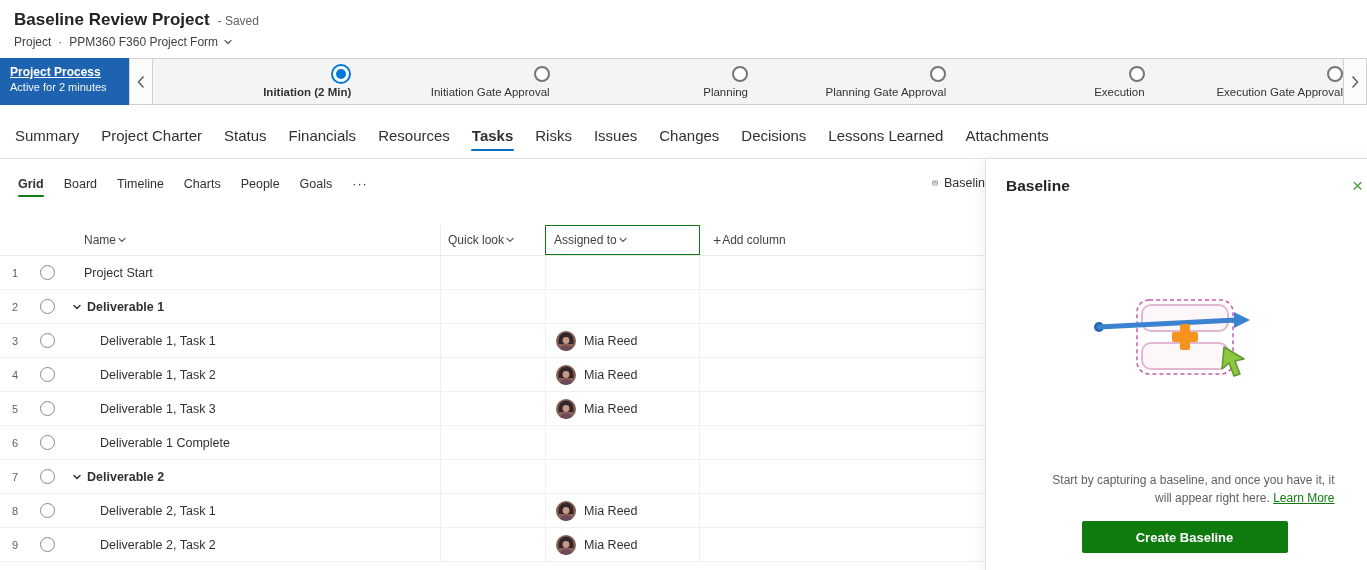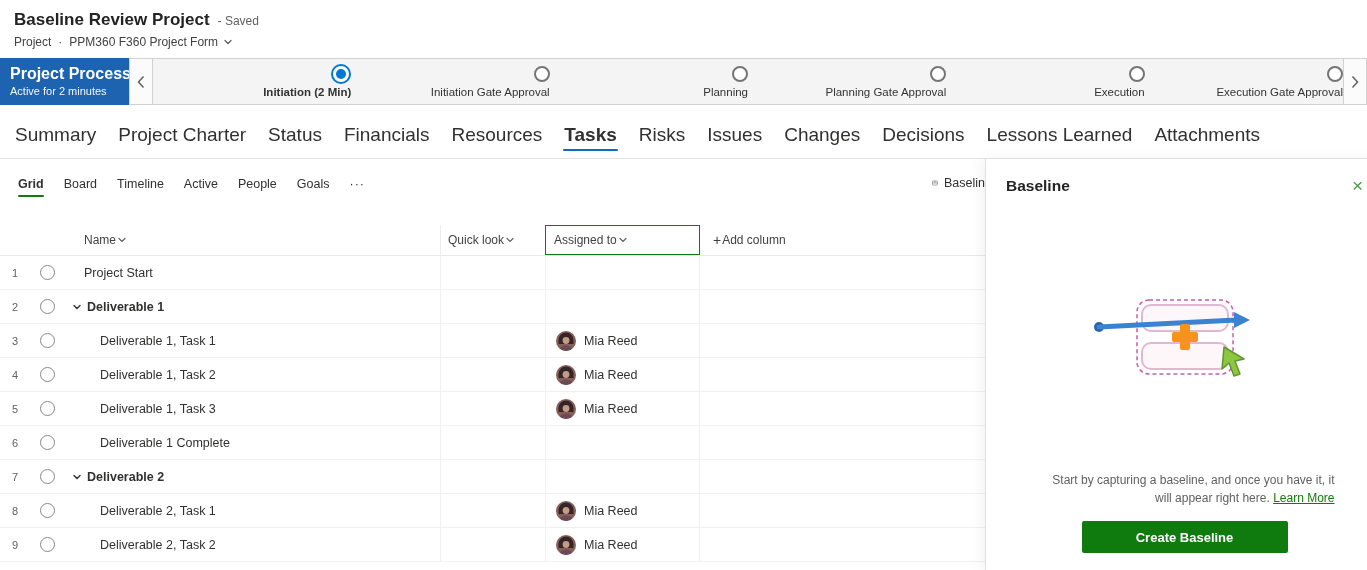--- a/index.html
+++ b/index.html
@@ -18,35 +18,35 @@
   .title-row { display: flex; align-items: baseline; gap: 8px; }
   .page-title { font-size: 17px; font-weight: 700; color: #242424; }
   .saved { font-size: 12px; color: #616161; }
   .breadcrumb { margin-top: 5px; display: flex; align-items: center; gap: 7px; font-size: 12px; color: #424242; }
   .bform { display: flex; align-items: center; gap: 5px; cursor: pointer; }
   .chev { color: #616161; flex: 0 0 auto; }
 
   
   .stepper { position: absolute; top: 58px; left: 0; right: 0; height: 47px; display: flex; }
   .process-box { width: 129px; background: #1d63b0; color: #fff; padding: 7px 10px; flex: 0 0 auto; }
-  .process-name { font-size: 16px; font-weight: 700; white-space: nowrap; }
+  .process-name { font-size: 12px; font-weight: 700; white-space: nowrap; text-decoration: underline; }
   .process-status { font-size: 11px; margin-top: 2px; opacity: .95; white-space: nowrap; }
   .nav-seg { width: 24px; display: flex; align-items: center; justify-content: center;
              background: #fbfbfb; border: 1px solid #d1d1d1; cursor: pointer; flex: 0 0 auto; }
   .steps-band { flex: 1; display: flex; background: #f4f4f4; border-top: 1px solid #d1d1d1; border-bottom: 1px solid #d1d1d1; }
   .step { flex: 1; display: flex; flex-direction: column; align-items: flex-end; padding-top: 5px; cursor: pointer; }
   .step-circle { width: 16px; height: 16px; border: 2px solid #757575; border-radius: 50%; background: #fff; position: relative; margin-top: 2px; }
   .step.active .step-circle { width: 20px; height: 20px; border-color: #0078d4; margin-top: 0; }
   .step.active .step-circle::after { content: ""; position: absolute; inset: 3px; background: #0078d4; border-radius: 50%; }
   .step-label { margin-top: 4px; font-size: 11.5px; color: #333333; white-space: nowrap; }
   .step.active .step-label { font-weight: 600; margin-top: 2px; }
 
   
   .tabs { position: absolute; top: 112px; left: 4px; right: 0; height: 46px; display: flex; align-items: center; }
-  .tab { padding: 0 11px; height: 46px; display: flex; align-items: center; font-size: 19px; color: #323130; position: relative; cursor: pointer; white-space: nowrap; }
+  .tab { padding: 0 11px; height: 46px; display: flex; align-items: center; font-size: 15px; color: #323130; position: relative; cursor: pointer; white-space: nowrap; }
   .tab.active { font-weight: 700; }
   .tab.active::after { content: ""; position: absolute; left: 10px; right: 10px; bottom: 7px; height: 2.5px; background: #0f6cbd; border-radius: 2px; }
 
   .divider { position: absolute; top: 158px; left: 0; width: 1367px; height: 1px; background: #e4e4e4; }
 
   
   .main { position: absolute; top: 159px; left: 0; width: 985px; bottom: 0; overflow: hidden; background: #fff; }
   .view-row { position: relative; height: 52px; }
   .view-tabs { display: flex; align-items: center; padding: 14px 0 0 10px; }
   .view-tab { margin-right: 4px; padding: 4px 8px 10px; font-size: 12.5px; color: #323130; position: relative; cursor: pointer; }
@@ -176,21 +176,21 @@
   </nav>
 
   <div class="divider"></div>
 
   <main class="main">
     <div class="view-row">
       <div class="view-tabs">
         <div class="view-tab active">Grid</div>
         <div class="view-tab">Board</div>
         <div class="view-tab">Timeline</div>
-        <div class="view-tab">Active</div>
+        <div class="view-tab">Charts</div>
         <div class="view-tab">People</div>
         <div class="view-tab">Goals</div>
         <div class="more-views">···</div>
       </div>
       <div class="baseline-btn">
         <svg width="16" height="16" viewBox="0 0 16 16">
             <rect x="1.5" y="2.5" width="13" height="11" rx="1.5" fill="none" stroke="#424242" stroke-width="1.2"></rect>
             <line x1="1.5" y1="8" x2="14.5" y2="8" stroke="#424242" stroke-width="1.2"></line>
             <line x1="8" y1="2.5" x2="8" y2="8" stroke="#424242" stroke-width="1.2"></line>
           </svg>

